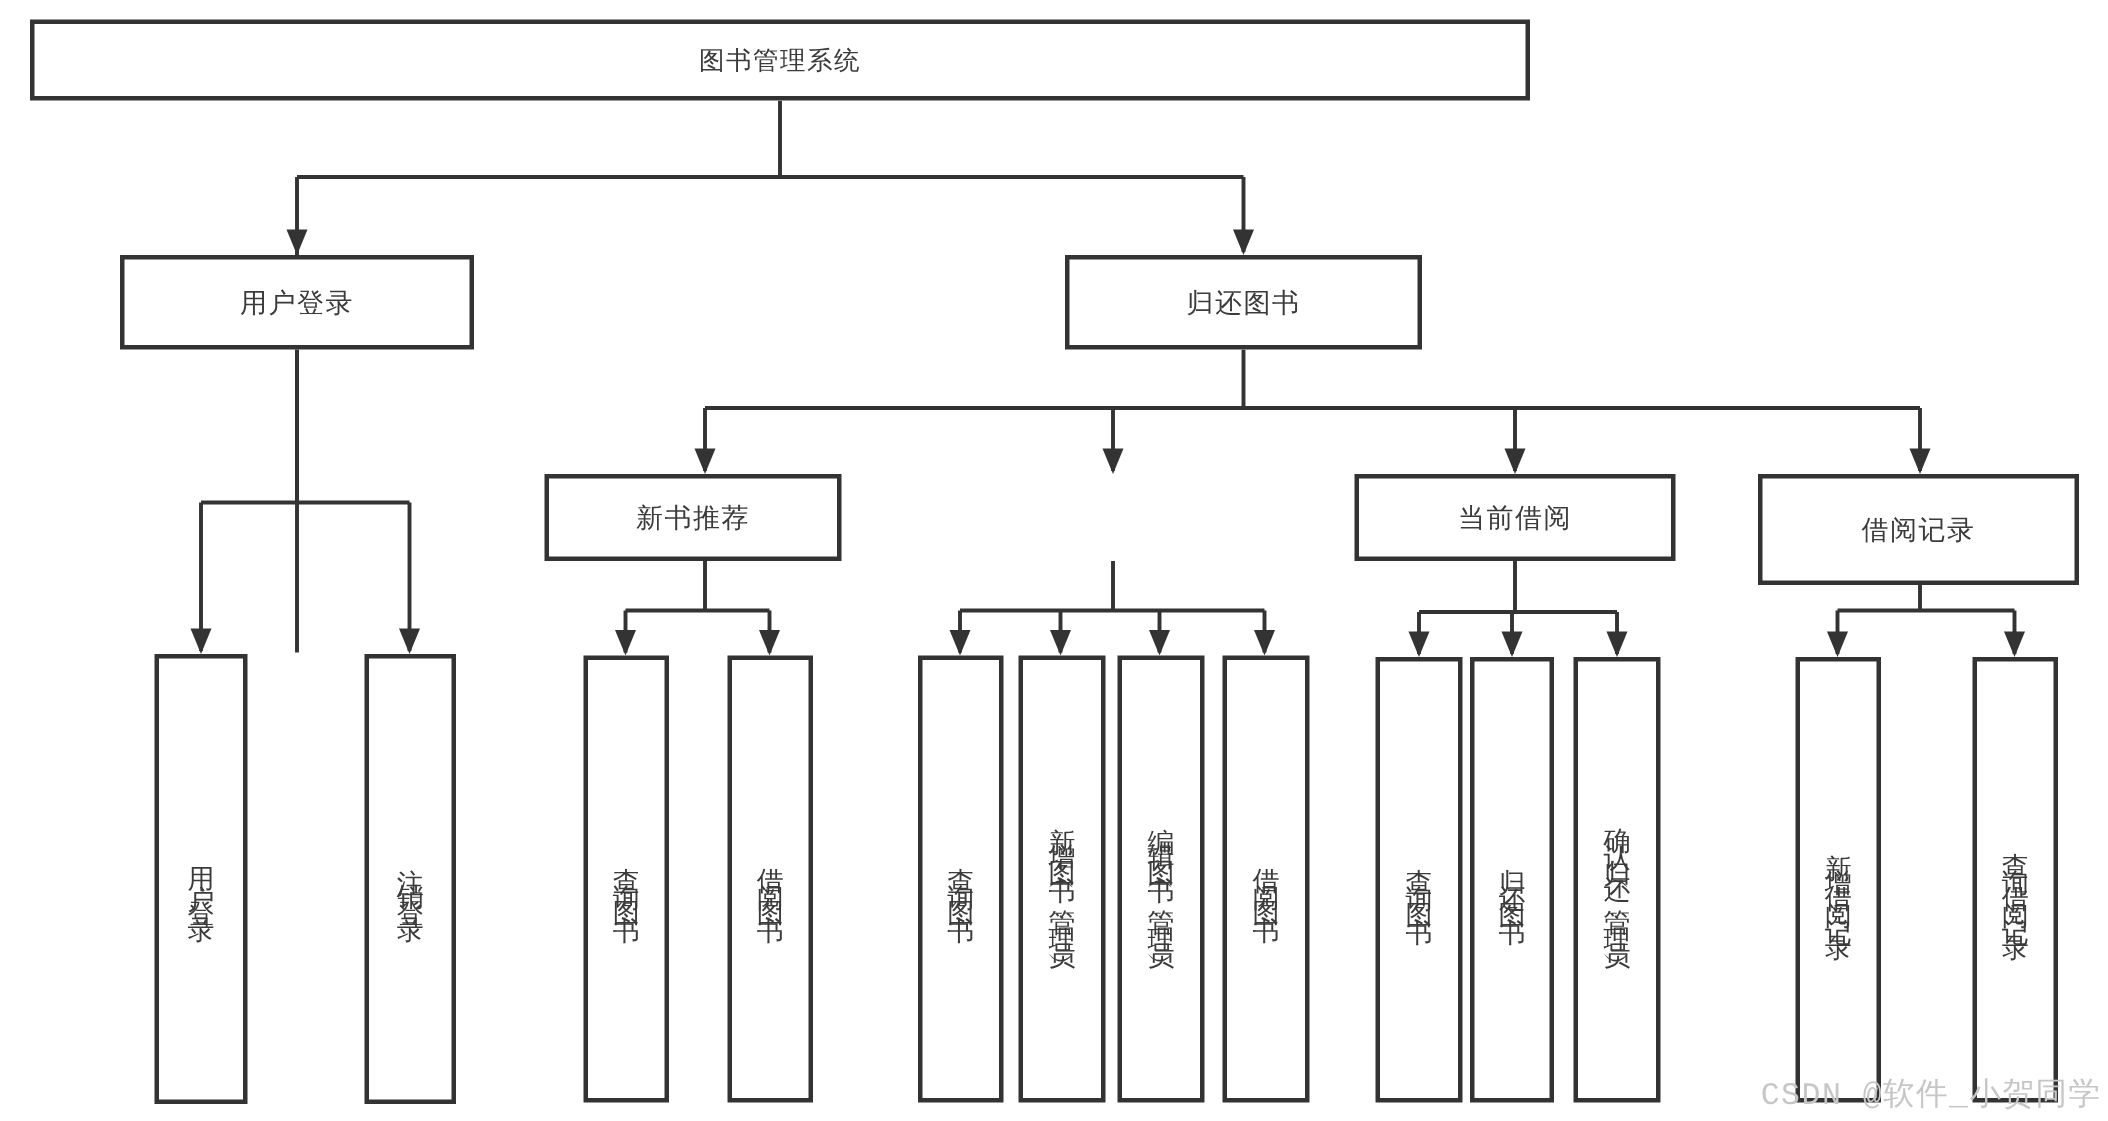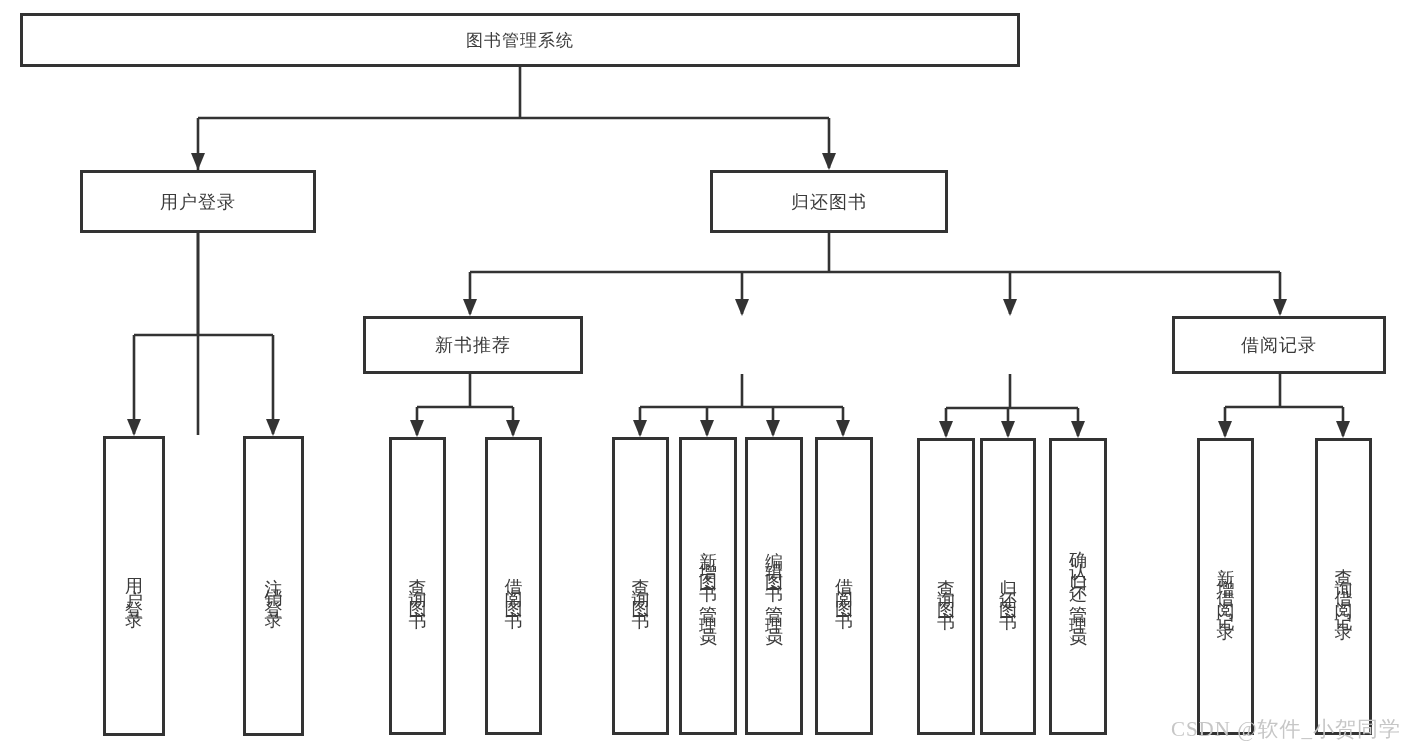--- a/index.html
+++ b/index.html
@@ -14,21 +14,21 @@
   }
   .h-box{font-size:18px;letter-spacing:1px;}
   .root-box{font-size:17px;letter-spacing:1px;}
   .v-box{
     writing-mode:vertical-rl;text-orientation:mixed;
     font-size:18px;letter-spacing:11px;line-height:1;
   }
   .watermark{
     position:absolute;right:4px;bottom:4px;z-index:10;
     font-size:21px;letter-spacing:1px;color:#c6c6c6;pointer-events:none;
-    font-family:Liberation Serif, serif;
+    font-family:Liberation Mono, monospace;
     margin-left:20px;
   }
 </style>
 </head>
 <body>
 
 <div class="canvas">
 
   <svg class="connectors" viewBox="0 0 1405 747" xmlns="http://www.w3.org/2000/svg">
     <g stroke="#333333" stroke-width="2.6" fill="none">
@@ -68,22 +68,23 @@
       <polygon points="1218,421 1232,421 1225,438"></polygon>
       <polygon points="1336,421 1350,421 1343,438"></polygon>
     </g>
   </svg>
 
   <div class="box root-box" style="left:20px;top:13px;width:1000px;height:54px;">图书管理系统</div>
 
   <div class="box h-box" style="left:80px;top:170px;width:236px;height:63px;">用户登录</div>
   <div class="box h-box" style="left:710px;top:170px;width:238px;height:63px;">归还图书</div>
 
-  <div class="box h-box" style="left:363px;top:316px;width:220px;height:58px;text-align:center;">新书推荐</div>
-  <div class="box h-box" style="left:1172px;top:316px;width:214px;height:58px;">借阅记录</div>
+  <div class="box h-box" style="left:363px;top:316px;width:198px;height:58px;text-align:center;">新书推荐</div>
+  <div class="box h-box" style="left:903px;top:316px;width:214px;height:58px;">当前借阅</div>
+  <div class="box h-box" style="left:1172px;top:316px;width:214px;height:74px;">借阅记录</div>
 
   <div class="box v-box" style="left:103px;top:436px;width:62px;height:300px;">用户登录</div>
   <div class="box v-box" style="left:243px;top:436px;width:61px;height:300px;">注销登录</div>
 
   <div class="box v-box" style="left:389px;top:437px;width:57px;height:298px;">查询图书</div>
   <div class="box v-box" style="left:485px;top:437px;width:57px;height:298px;">借阅图书</div>
 
   <div class="box v-box" style="left:612px;top:437px;width:57px;height:298px;">查询图书</div>
   <div class="box v-box" style="left:679px;top:437px;width:58px;height:298px;">新增图书（管理员）</div>
   <div class="box v-box" style="left:745px;top:437px;width:58px;height:298px;">编辑图书（管理员）</div>

